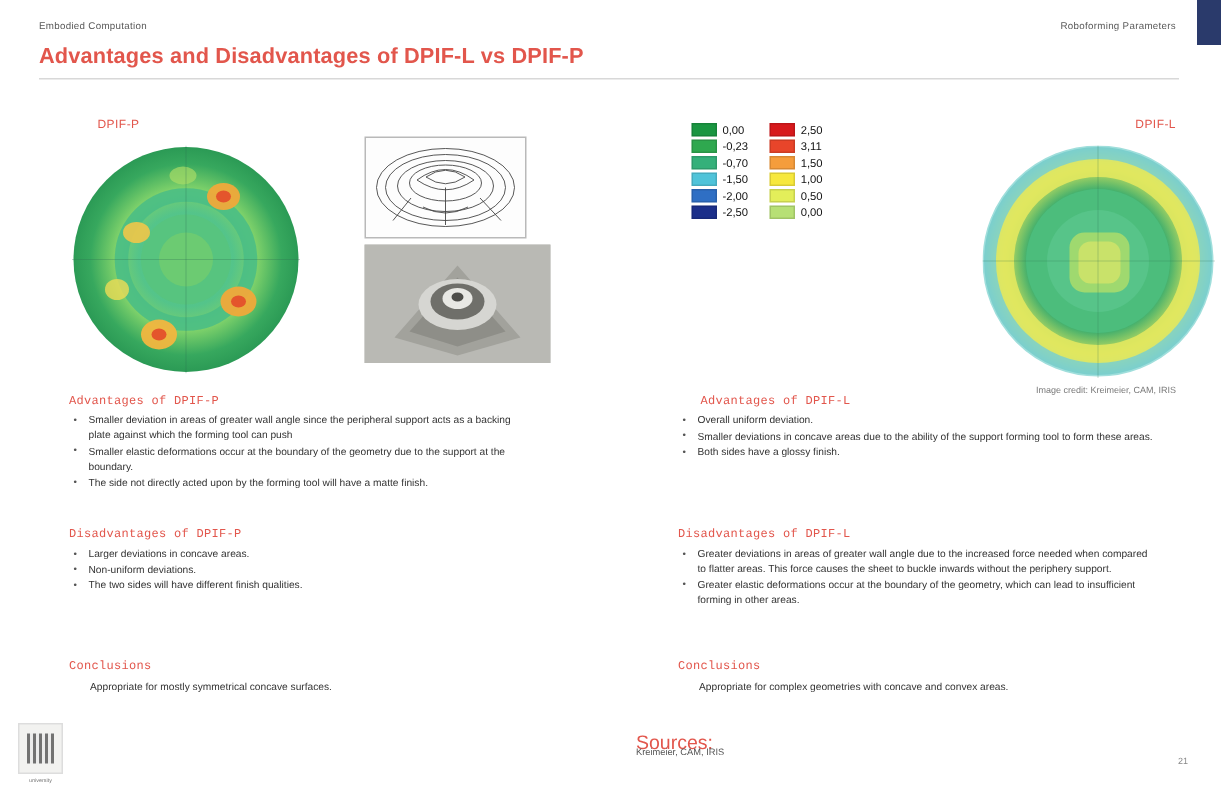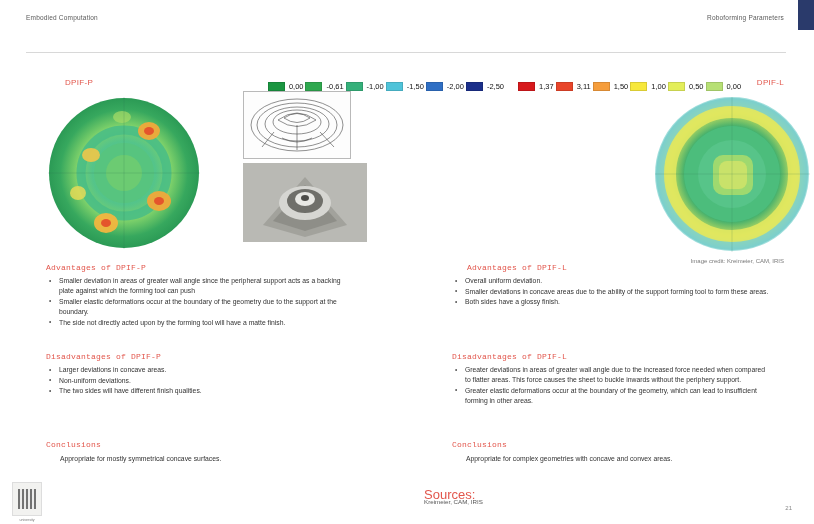--- a/index.html
+++ b/index.html
@@ -103,21 +103,21 @@
     color: #222;
     text-align: center;
     line-height: 1.15;
     margin-bottom: 4px;
   }
   .legend-cols {
     display: flex;
     gap: 14px;
     justify-content: center;
   }
-  .legend-col { display: flex; flex-direction: row; gap: 2px; }
+  .legend-col { display: flex; flex-direction: column; gap: 2px; }
   .legend-row { display: flex; align-items: center; gap: 4px; }
   .swatch {
     width: 17px; height: 9px;
     display: inline-block;
     border: 0.5px solid rgba(0,0,0,0.12);
   }
   .legend-val { font-size: 7.5px; color: #111; }
 
   .credit {
     position: absolute;
@@ -207,20 +207,21 @@
 </style>
 </head>
 <body>
 
 <div class="slide">
 
   <div class="hdr-bar"></div>
   <div class="hdr-left">Embodied Computation</div>
   <div class="hdr-right">Roboforming Parameters</div>
 
+  <div class="title">Advantages and Disadvantages of DPIF-L vs DPIF-P</div>
   <div class="title-rule"></div>
 
   <div class="col-label lbl-dpifp">DPIF-P</div>
   <div class="col-label lbl-dpifl">DPIF-L</div>
 
   <div class="part part-left">
     <svg width="152" height="152" viewBox="0 0 152 152">
       <defs>
         <radialGradient id="gL" cx="50%" cy="50%" r="50%">
           <stop offset="0%" stop-color="#5fc97f"></stop>
@@ -279,43 +280,43 @@
 
   <div class="legend">
     <div class="legend-cols">
       <div class="legend-col">
         <div class="legend-row">
           <span class="swatch" style="background:#1a9641"></span>
           <span class="legend-val">0,00</span>
         </div>
         <div class="legend-row">
           <span class="swatch" style="background:#2fa84f"></span>
-          <span class="legend-val">-0,61</span>
+          <span class="legend-val">-0,23</span>
         </div>
         <div class="legend-row">
           <span class="swatch" style="background:#35b07a"></span>
-          <span class="legend-val">-1,00</span>
+          <span class="legend-val">-0,70</span>
         </div>
         <div class="legend-row">
           <span class="swatch" style="background:#4fc3d9"></span>
           <span class="legend-val">-1,50</span>
         </div>
         <div class="legend-row">
           <span class="swatch" style="background:#2f6fc4"></span>
           <span class="legend-val">-2,00</span>
         </div>
         <div class="legend-row">
           <span class="swatch" style="background:#1b2f8a"></span>
           <span class="legend-val">-2,50</span>
         </div>
       </div>
       <div class="legend-col">
         <div class="legend-row">
           <span class="swatch" style="background:#d7191c"></span>
-          <span class="legend-val">1,37</span>
+          <span class="legend-val">2,50</span>
         </div>
         <div class="legend-row">
           <span class="swatch" style="background:#e8452a"></span>
           <span class="legend-val">3,11</span>
         </div>
         <div class="legend-row">
           <span class="swatch" style="background:#f59d3c"></span>
           <span class="legend-val">1,50</span>
         </div>
         <div class="legend-row">

